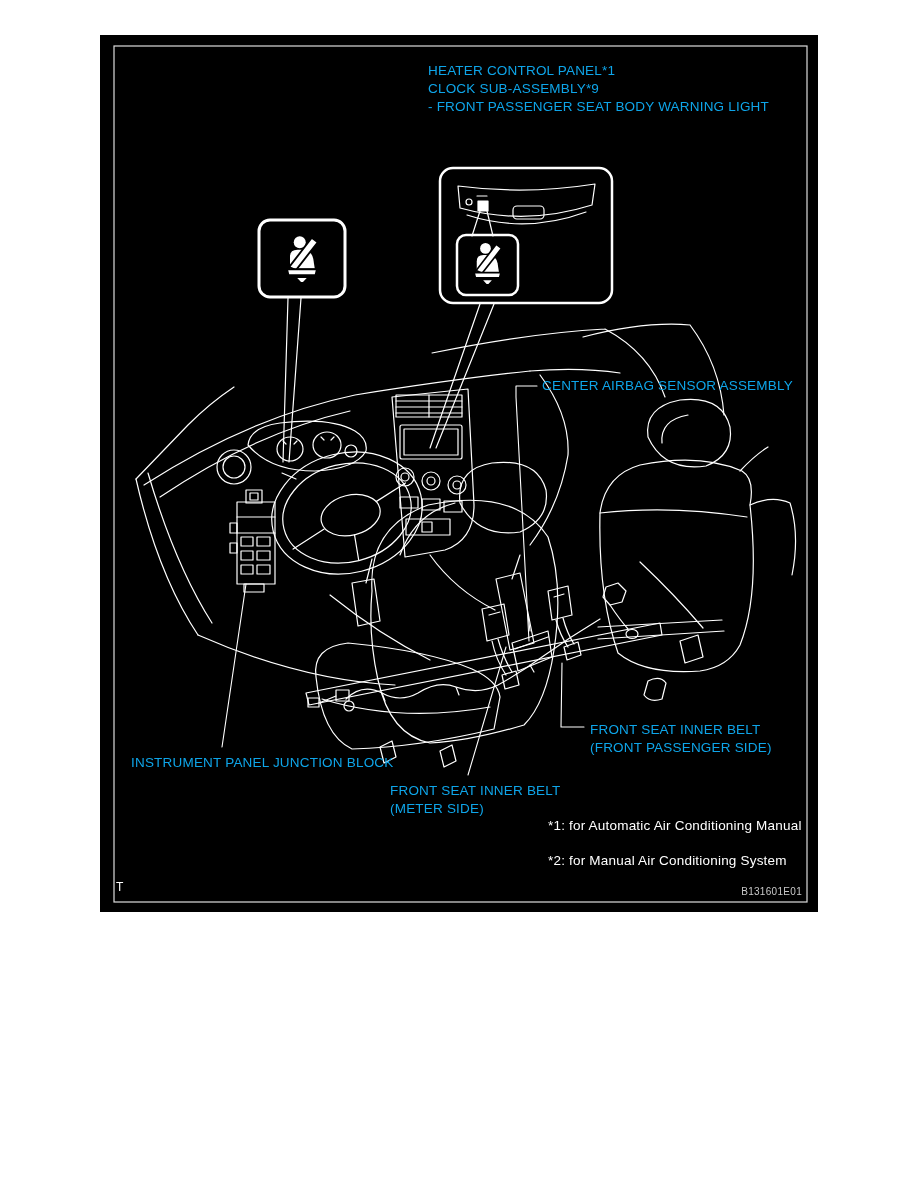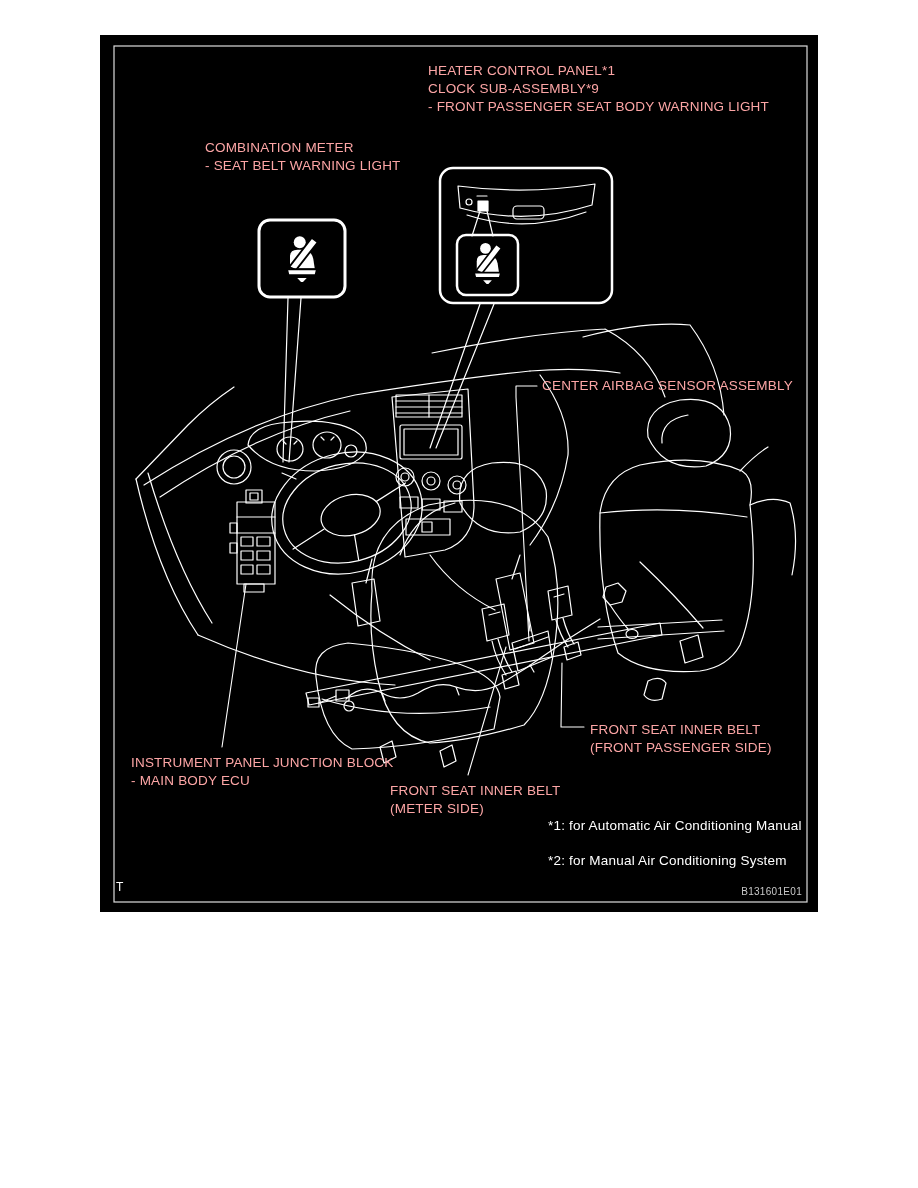--- a/index.html
+++ b/index.html
@@ -1,20 +1,20 @@
 <!DOCTYPE html>
 <html><head>
 <meta charset="utf-8">
 <style>
   html,body{margin:0;padding:0;background:#fff;}
   .page{position:relative;width:918px;height:1188px;background:#ffffff;overflow:hidden;
         font-family:"Liberation Sans",sans-serif;}
   .panel{position:absolute;left:100px;top:35px;width:718px;height:877px;background:#000;}
   .art{position:absolute;left:0;top:0;width:718px;height:877px;}
-  .lbl{position:absolute;color:#fca5a5;font-size:13.5px;line-height:18px;letter-spacing:.2px;
+  .lbl{position:absolute;color:#0ea5e9;font-size:13.5px;line-height:18px;letter-spacing:.2px;
        white-space:nowrap;}
   .note{position:absolute;color:#fff;font-size:13.5px;letter-spacing:.2px;white-space:nowrap;}
   .marker{position:absolute;color:#fff;font-size:12px;}
   .figcode{position:absolute;color:#c9c9c9;font-size:10px;letter-spacing:.3px;}
 </style>
 </head>
 <body>
 
 <div class="page">
   <div class="panel">
@@ -178,32 +178,27 @@
       <use href="#belt" x="178" y="199" width="48" height="48"></use>
       <use href="#belt" x="366" y="206" width="43" height="43"></use>
     </svg>
 
     <div class="lbl" style="left:328px;top:27px">
       <div>HEATER CONTROL PANEL*1</div>
       <div>CLOCK SUB-ASSEMBLY*9</div>
       <div>- FRONT PASSENGER SEAT BODY WARNING LIGHT</div>
     </div>
 
-    <div class="lbl" style="left:105px;top:104px">
-      <div>COMBINATION METER</div>
-      <div>- SEAT BELT WARNING LIGHT</div>
-    </div>
 
     <div class="lbl" style="left:442px;top:342px">
       <div>CENTER AIRBAG SENSOR ASSEMBLY</div>
     </div>
 
     <div class="lbl" style="left:31px;top:719px">
       <div>INSTRUMENT PANEL JUNCTION BLOCK</div>
-      <div>- MAIN BODY ECU</div>
     </div>
 
     <div class="lbl" style="left:290px;top:747px">
       <div>FRONT SEAT INNER BELT</div>
       <div>(METER SIDE)</div>
     </div>
 
     <div class="lbl" style="left:490px;top:686px">
       <div>FRONT SEAT INNER BELT</div>
       <div>(FRONT PASSENGER SIDE)</div>

